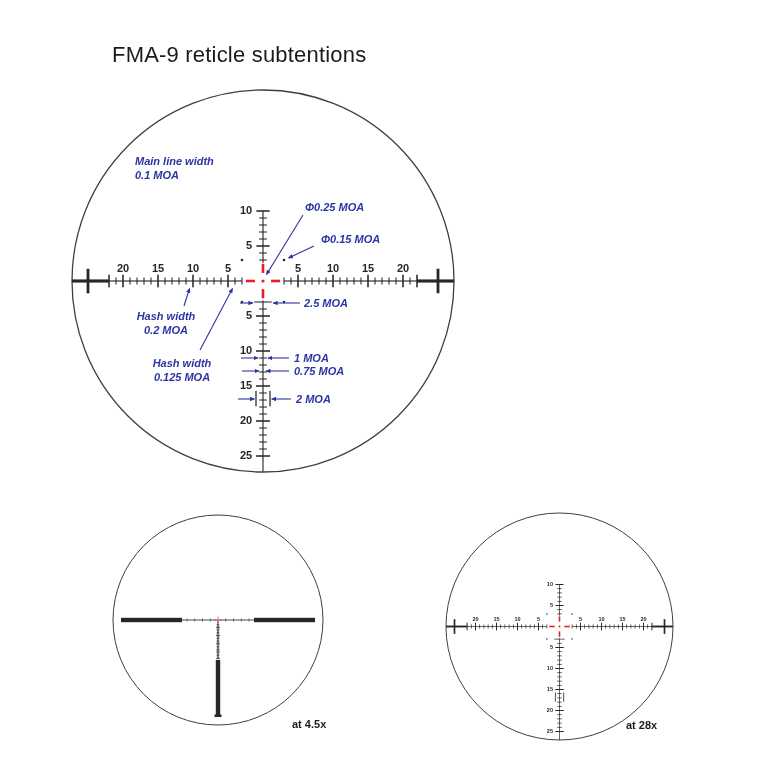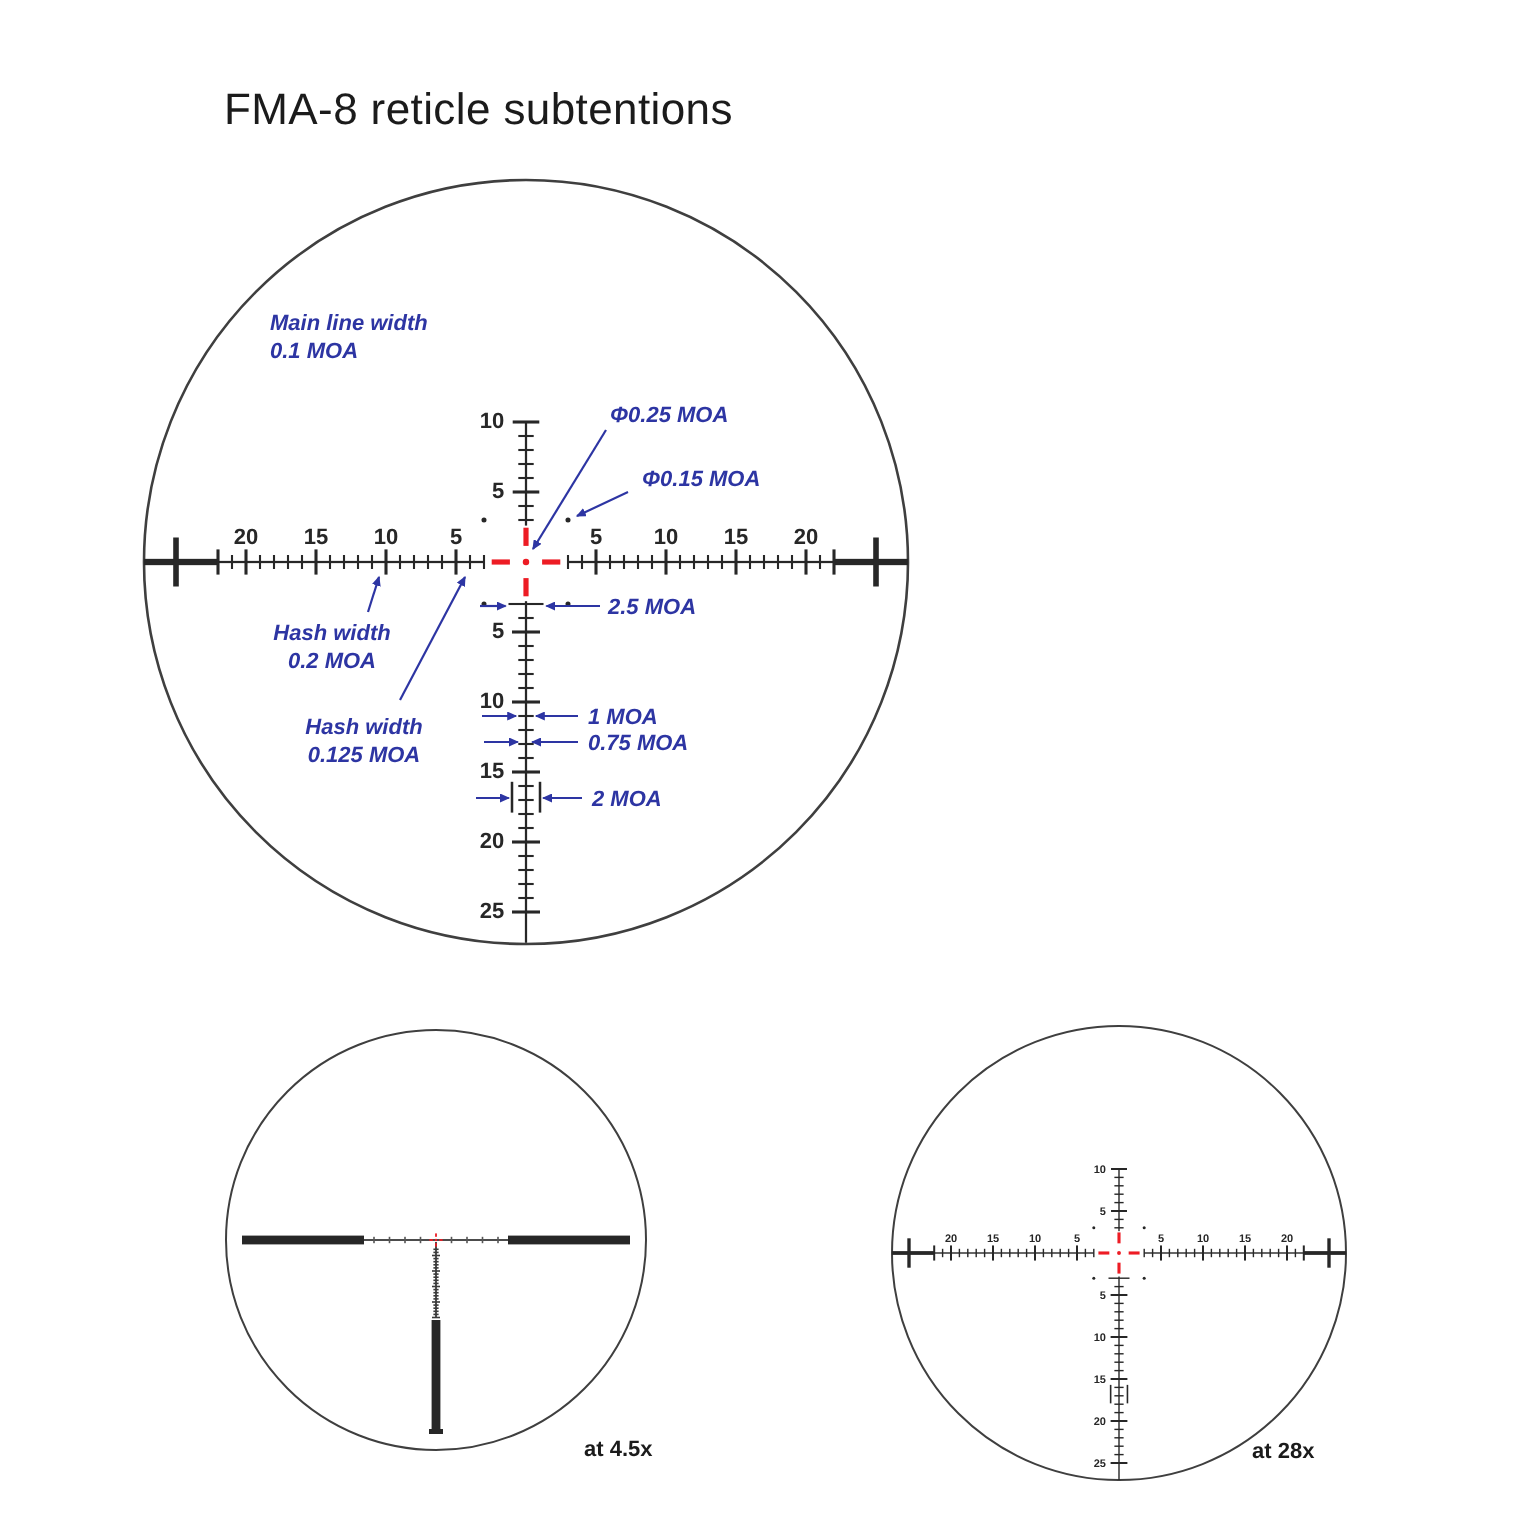--- a/index.html
+++ b/index.html
@@ -5,21 +5,21 @@
   html,body{margin:0;padding:0;background:#ffffff;}
   body{width:768px;height:768px;position:relative;overflow:hidden;
        font-family:"Liberation Sans",sans-serif;}
   #stage{position:absolute;left:0;top:0;}
   .title{position:absolute;left:112px;top:42px;font-size:22px;color:#1b1b1b;
          letter-spacing:.2px;font-family:"Liberation Sans",sans-serif;}
 </style>
 </head>
 <body>
 
-<div class="title">FMA-8 reticle subtentions</div>
+<div class="title">FMA-9 reticle subtentions</div>
 
 <svg id="stage" width="768" height="768" viewBox="0 0 768 768">
   <defs>
     <marker id="arrhead" markerWidth="5.5" markerHeight="4.5" refX="4.4" refY="2.25" orient="auto" markerUnits="userSpaceOnUse">
       <path d="M0,0 L5,2.25 L0,4.5 z" fill="#2d35a3"></path>
     </marker>
   </defs>
 
   <circle cx="263" cy="281" r="191" fill="none" stroke-width="1.3" class="circ" stroke="#3f3f3f"></circle>
   <g id="main-reticle-g">

